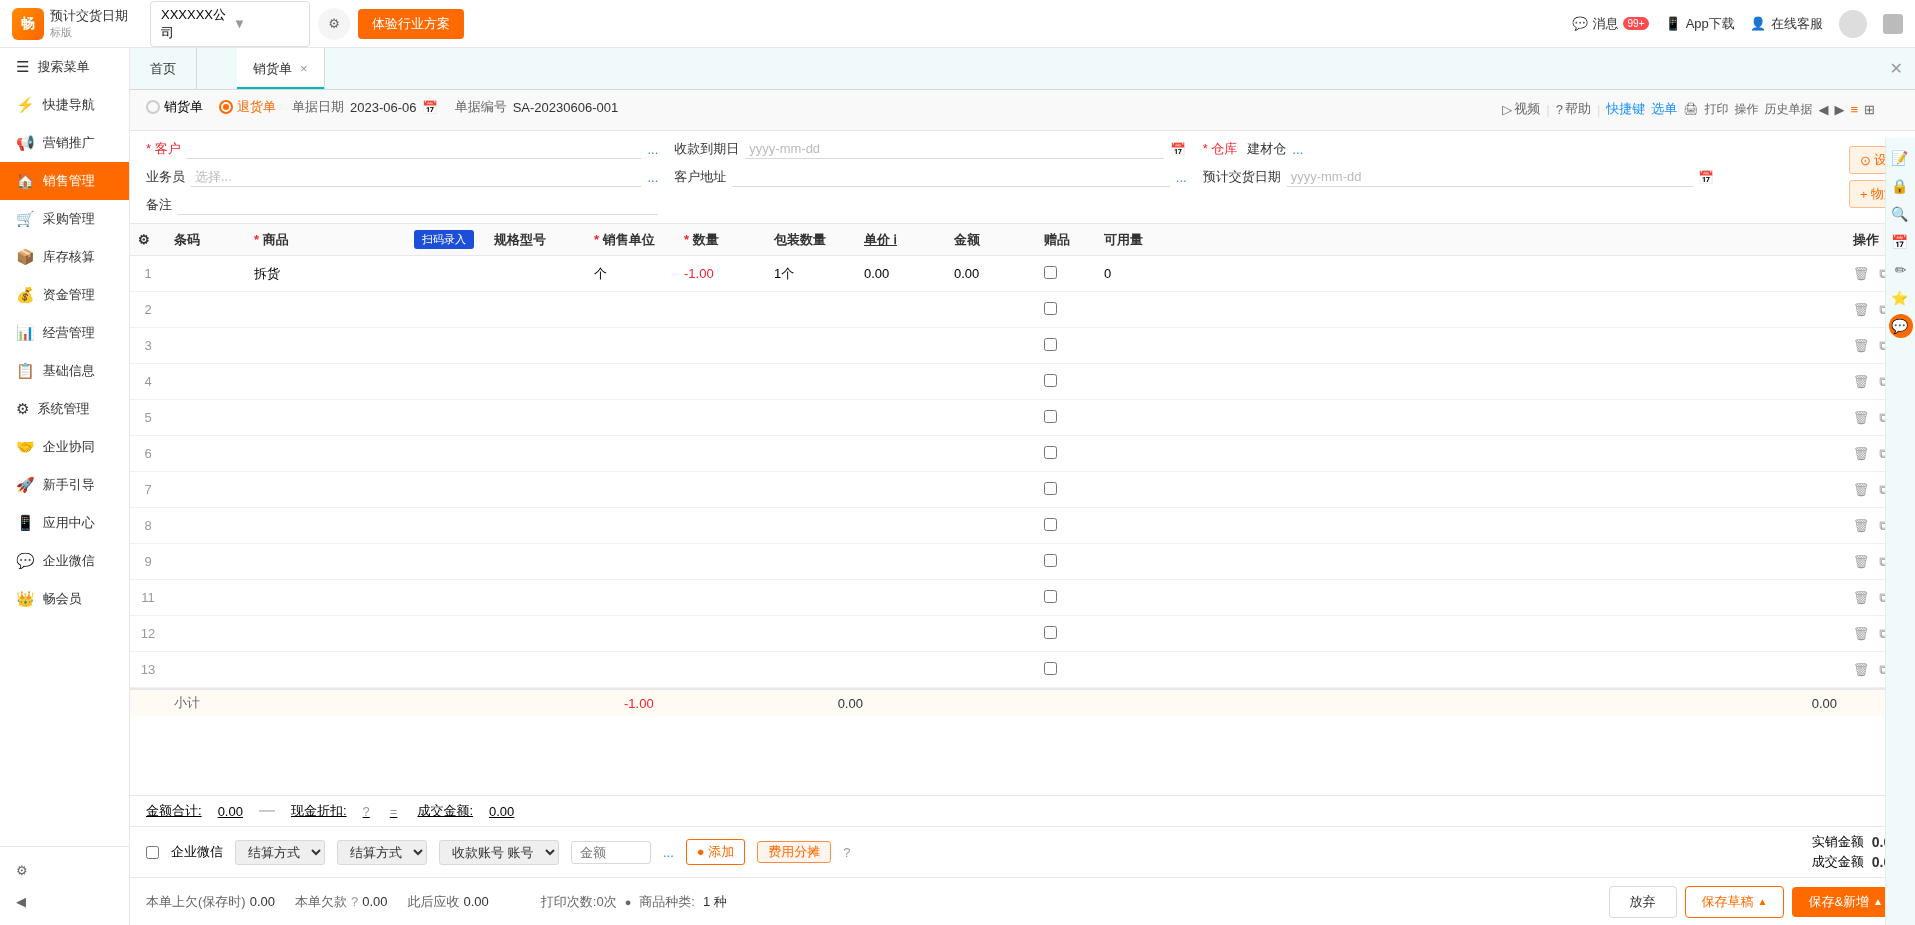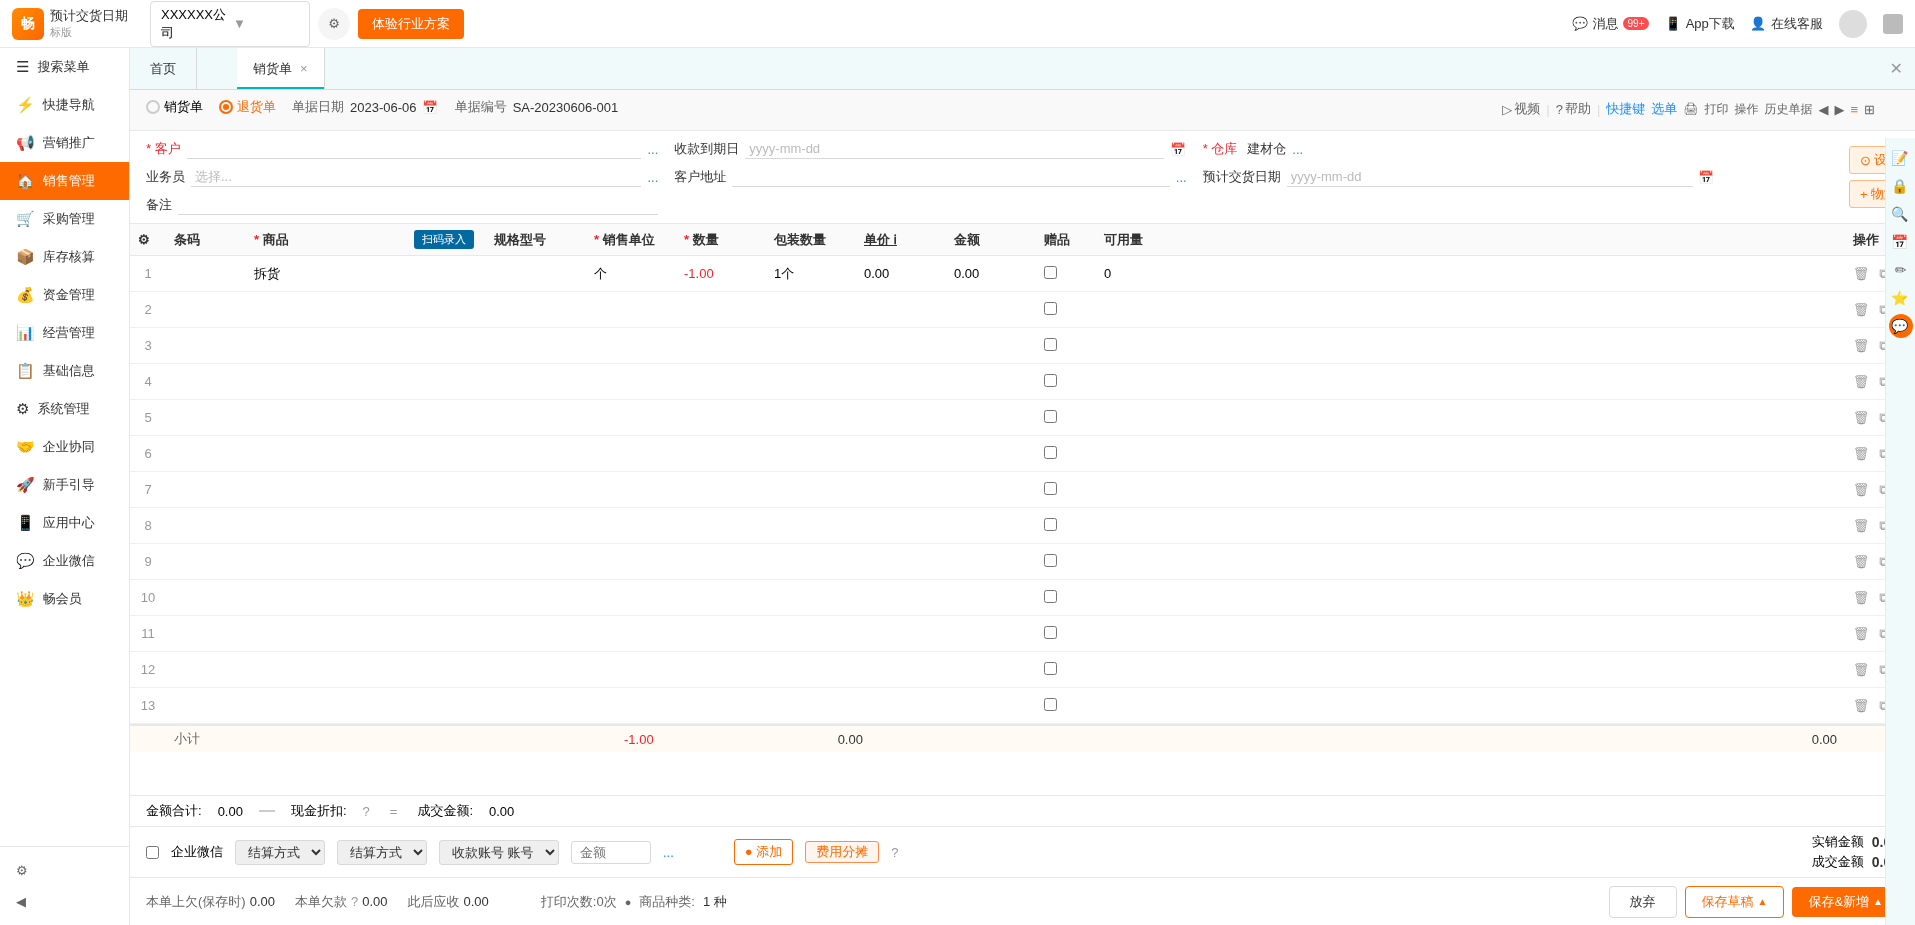--- a/index.html
+++ b/index.html
@@ -161,51 +161,51 @@
       background: #fafafa; border-bottom: 1px solid #e8e8e8;
       padding: 6px 8px; text-align: left; white-space: nowrap;
       color: #333; position: sticky; top: 0;
     }
     tbody td {
       border-bottom: 1px solid #f0f0f0;
       padding: 4px 8px; height: 36px;
     }
     .row-num { color: #999; text-align: center; }
     .scan-btn {
-      background: #0369a1; color: #fff; border: none;
+      background: #1d4ed8; color: #fff; border: none;
       border-radius: 3px; padding: 2px 8px; font-size: 11px; cursor: pointer;
     }
     .negative { color: #f5222d; }
     .table-footer {
       background: #fffbf4; border-top: 2px solid #e8e8e8;
       display: flex; padding: 4px 8px; gap: 24px; align-items: center;
     }
 
     
     .summary-bar {
       padding: 6px 16px;
       display: flex; align-items: center; gap: 16px;
-      border-top: 1px solid #e8e8e8; background: #fff;
+      border-top: 1px solid #e8e8e8; background: #fff; text-decoration: underline;
     }
     .divider-line { width: 16px; height: 2px; background: #ccc; }
 
     
     .payment-bar {
       padding: 6px 16px;
       display: flex; align-items: center; gap: 12px;
       border-top: 1px solid #e8e8e8; background: #fff;
     }
     .payment-checkbox { cursor: pointer; }
     .payment-select {
       border: 1px solid #d9d9d9; border-radius: 3px;
       padding: 3px 8px; min-width: 80px; color: #333;
     }
     .payment-add-btn {
       background: #fff; color: #ff6a00; border: 1px solid #ff6a00;
-      border-radius: 3px; padding: 3px 10px; cursor: pointer; margin-left: 48px;
+      border-radius: 3px; padding: 3px 10px; cursor: pointer;
     }
     .payment-split-btn {
       background: #fff5ee; color: #ff6a00; border: 1px solid #ff8c4a;
       border-radius: 3px; padding: 1px 10px; cursor: pointer;
     }
     .payment-question { color: #999; cursor: pointer; }
     .payment-right { margin-left: auto; display: flex; flex-direction: column; align-items: flex-end; gap: 2px; }
     .payment-right-row { display: flex; align-items: center; gap: 8px; }
     .payment-amount { font-size: 14px; font-weight: bold; color: #333; }
 
@@ -670,38 +670,20 @@
                 <td></td>
                 <td></td>
               <td><input type="checkbox" style=""></td>
               <td></td>
               <td>
                 <span style="cursor:pointer;color:#999;margin-right:6px;">🗑</span>
                 <span style="cursor:pointer;color:#999;">⧉</span>
               </td>
             </tr>
             <tr>
-              <td class="row-num">10</td>
-              <td></td>
-                <td></td>
-                <td></td>
-              <td></td>
-                <td></td>
-                <td></td>
-              <td></td>
-                <td></td>
-                <td></td>
-              <td><input type="checkbox" style=""></td>
-              <td></td>
-              <td>
-                <span style="cursor:pointer;color:#999;margin-right:6px;">🗑</span>
-                <span style="cursor:pointer;color:#999;">⧉</span>
-              </td>
-            </tr>
-            <tr>
               <td class="row-num">11</td>
               <td></td>
                 <td></td>
                 <td></td>
               <td></td>
                 <td></td>
                 <td></td>
               <td></td>
                 <td></td>
                 <td></td>

